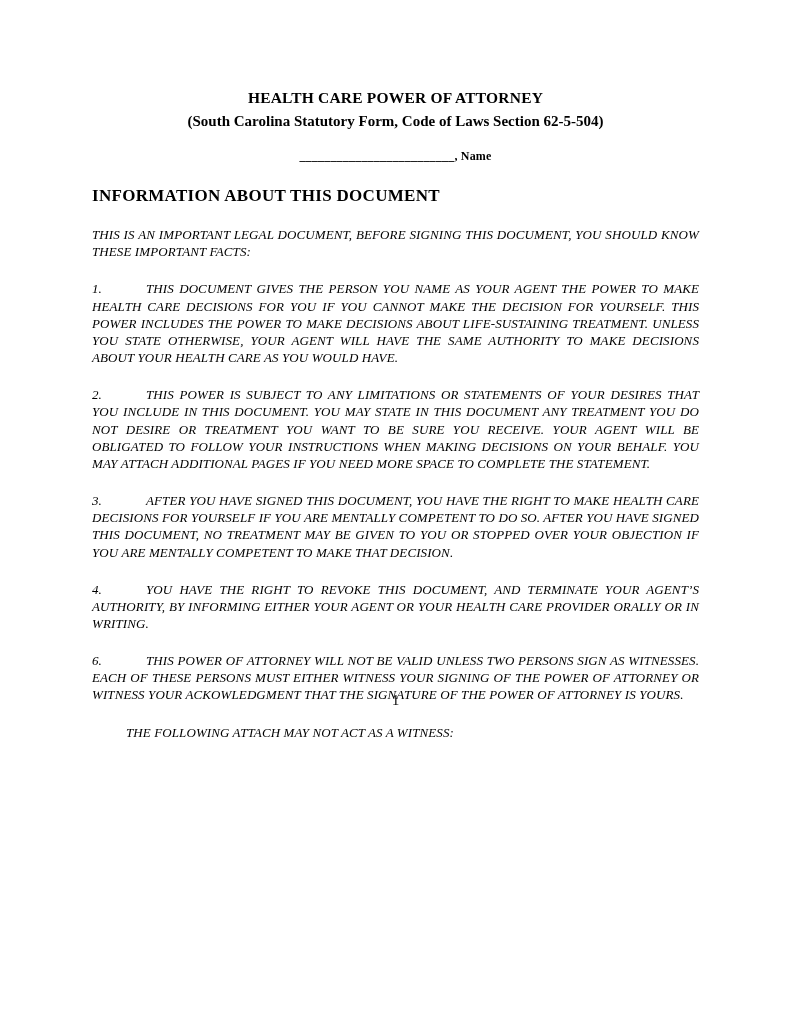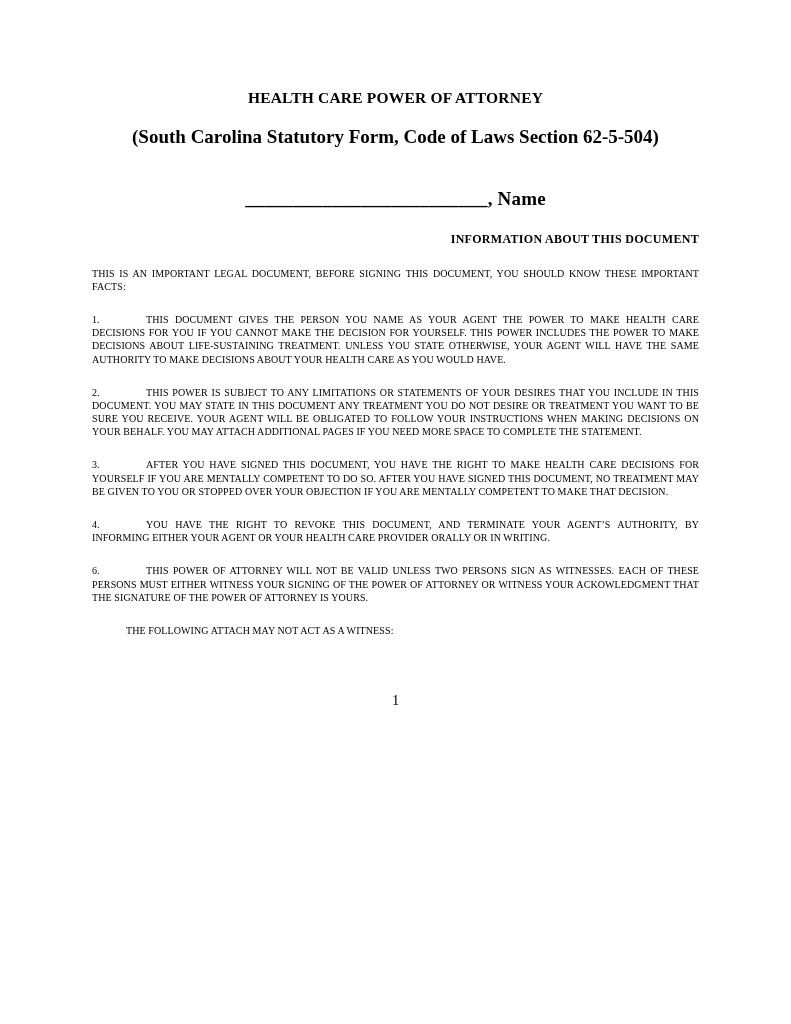--- a/index.html
+++ b/index.html
@@ -24,46 +24,47 @@
   .title-block {
     text-align: center;
   }
   .doc-title {
     font-size: 15.5px;
     font-weight: bold;
     letter-spacing: 0.2px;
     line-height: 1.35;
   }
   .doc-subtitle {
-    font-size: 19px;
+    font-size: 15px;
     font-weight: bold;
     line-height: 1.35;
-    margin-top: 15px;
+    margin-top: 2px;
   }
   .name-line {
     text-align: center;
-    font-size: 19px;
+    font-size: 12px;
     font-weight: bold;
-    margin-top: 38px;
+    margin-top: 18px;
     letter-spacing: 0.2px;
   }
   .section-heading {
-    text-align: right;
-    font-size: 12px;
+    text-align: left;
+    font-size: 17px;
     font-weight: bold;
     margin-top: 22px;
     letter-spacing: 0.3px;
   }
   .body-text {
-    font-size: 10px;
+    font-size: 13px;
     line-height: 1.32;
     text-align: justify;
     text-justify: inter-word;
     margin-top: 20px;
     letter-spacing: 0.1px;
+    font-style: italic;
   }
   .numbered {
     position: relative;
     padding-left: 0;
   }
   .numbered .num {
     display: inline-block;
     width: 54px;
   }
   .indent-first {

